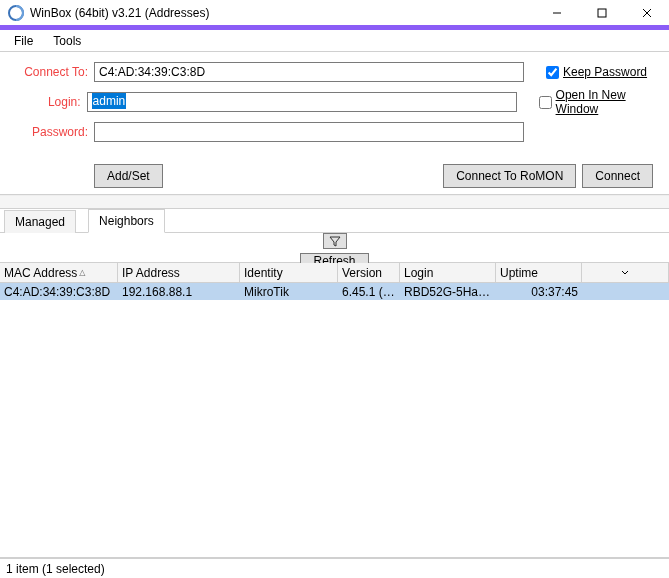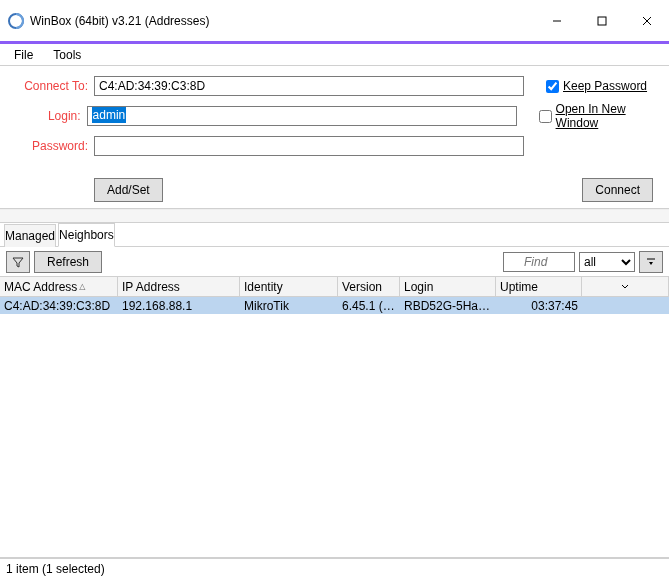--- a/index.html
+++ b/index.html
@@ -1,40 +1,40 @@
 <!DOCTYPE html>
 <html><head>
 <meta charset="utf-8">
 <style>
 * { box-sizing: border-box; margin: 0; padding: 0; font-family: "Segoe UI", Tahoma, sans-serif; font-size: 12px; }
 body { background: #fff; width: 669px; height: 578px; overflow: hidden; display: flex; flex-direction: column; }
-.titlebar { height: 44px; display: flex; align-items: center; padding-left: 8px; background: #fff; border-bottom: 3px solid #8b5cf6; }
+.titlebar { height: 30px; display: flex; align-items: center; padding-left: 8px; background: #fff; border-bottom: 5px solid #8b5cf6; }
 .titlebar .icon { width: 16px; height: 16px; margin-right: 6px; }
 .titlebar .title { flex: 1; font-size: 12px; color: #000; }
 .win-controls { display: flex; height: 100%; }
 .win-btn { width: 45px; height: 100%; display: flex; align-items: center; justify-content: center; cursor: pointer; }
 .menubar { height: 22px; display: flex; align-items: center; padding: 0 6px; border-bottom: 1px solid #d0d0d0; gap: 4px; }
 .menubar span { padding: 2px 8px; cursor: pointer; }
 .form-area { padding: 10px 10px 6px 10px; border-bottom: 1px solid #d0d0d0; }
 .form-row { display: flex; align-items: center; margin-bottom: 6px; }
 .form-row label { width: 78px; text-align: right; margin-right: 6px; color: #ef4444; }
 .form-row input.text { flex: 0 0 430px; height: 20px; border: 1px solid #7a7a7a; padding: 1px 4px; font-size: 12px; }
 .form-row input.text.selected { background: #fff; }
 .sel-text { background: #0078d7; color: #fff; display: inline-block; padding: 0 1px; line-height: 16px; height: 16px; }
 .form-row .opts { display: flex; align-items: center; margin-left: 22px; gap: 4px; text-decoration: underline; }
 .form-row .opts input[type=checkbox] { width: 13px; height: 13px; }
 .btn-row { display: flex; align-items: flex-start; margin-top: 22px; padding-left: 84px; }
 .btn { height: 24px; padding: 0 12px; border: 1px solid #7a7a7a; background: #e1e1e1; cursor: pointer; display: flex; align-items: center; }
 .btn-row .spacer { flex: 1; }
 .btn-row .btn { margin-right: 6px; }
 .splitter { height: 14px; background: #f5f5f5; border-top: 1px solid #eee; border-bottom: 1px solid #d0d0d0; }
 .tabs { display: flex; height: 24px; align-items: flex-end; border-bottom: 1px solid #d0d0d0; padding-left: 4px; }
-.tab { padding: 4px 0; border: 1px solid #d0d0d0; border-bottom: none; margin-right: 2px; background: #f4f4f4; cursor: pointer; position: relative; top: 1px; }
+.tab { padding: 4px 10px; border: 1px solid #d0d0d0; border-bottom: none; margin-right: 12px; background: #f4f4f4; cursor: pointer; position: relative; top: 1px; }
 .tab.active { background: #fff; border-bottom: 1px solid #fff; }
-.toolbar { display: flex; align-items: center; height: 30px; padding: 0 6px; border-bottom: 1px solid #d0d0d0; gap: 4px; }
+.toolbar { display: flex; align-items: center; height: 30px; padding: 0 6px; border-bottom: 1px solid #d0d0d0; gap: 4px; flex-direction: column; }
 .toolbar .icon-btn { width: 24px; height: 22px; border: 1px solid #7a7a7a; background: #e1e1e1; display: flex; align-items: center; justify-content: center; cursor: pointer; }
 .toolbar .flex { flex: 1; }
 .toolbar input.find { width: 72px; height: 20px; border: 1px solid #7a7a7a; padding: 1px 20px; color: #888; font-style: italic; }
 .toolbar select { width: 56px; height: 20px; border: 1px solid #7a7a7a; background: #fff; font-size: 12px; }
 .table { flex: 1; display: flex; flex-direction: column; border-bottom: 1px solid #d0d0d0; overflow: hidden; }
 .thead { display: flex; height: 20px; border-bottom: 1px solid #d0d0d0; background: #f4f4f4; }
 .th { border-right: 1px solid #d0d0d0; padding: 2px 4px; font-size: 12px; display: flex; align-items: center; cursor: pointer; position: relative; overflow: hidden; white-space: nowrap; }
 .th .sort { font-size: 8px; margin-left: 2px; color: #666; }
 .th.last { flex: 1; justify-content: center; }
 .tbody { flex: 1; background: #fff; overflow: auto; }
@@ -103,20 +103,21 @@
       <span>Open In New Window</span>
     </div>
   </div>
   <div class="form-row">
     <label>Password:</label>
     <input class="text" type="password" value="" style="">
   </div>
   <div class="btn-row">
     <button class="btn">Add/Set</button>
     <div class="spacer"></div>
+    <button class="btn">Connect To RoMON</button>
     <button class="btn">Connect</button>
   </div>
 </div>
 
 <div class="splitter"></div>
 
 <div class="tabs">
   <div class="tab">Managed</div>
   <div class="tab active">Neighbors</div>
 </div>

